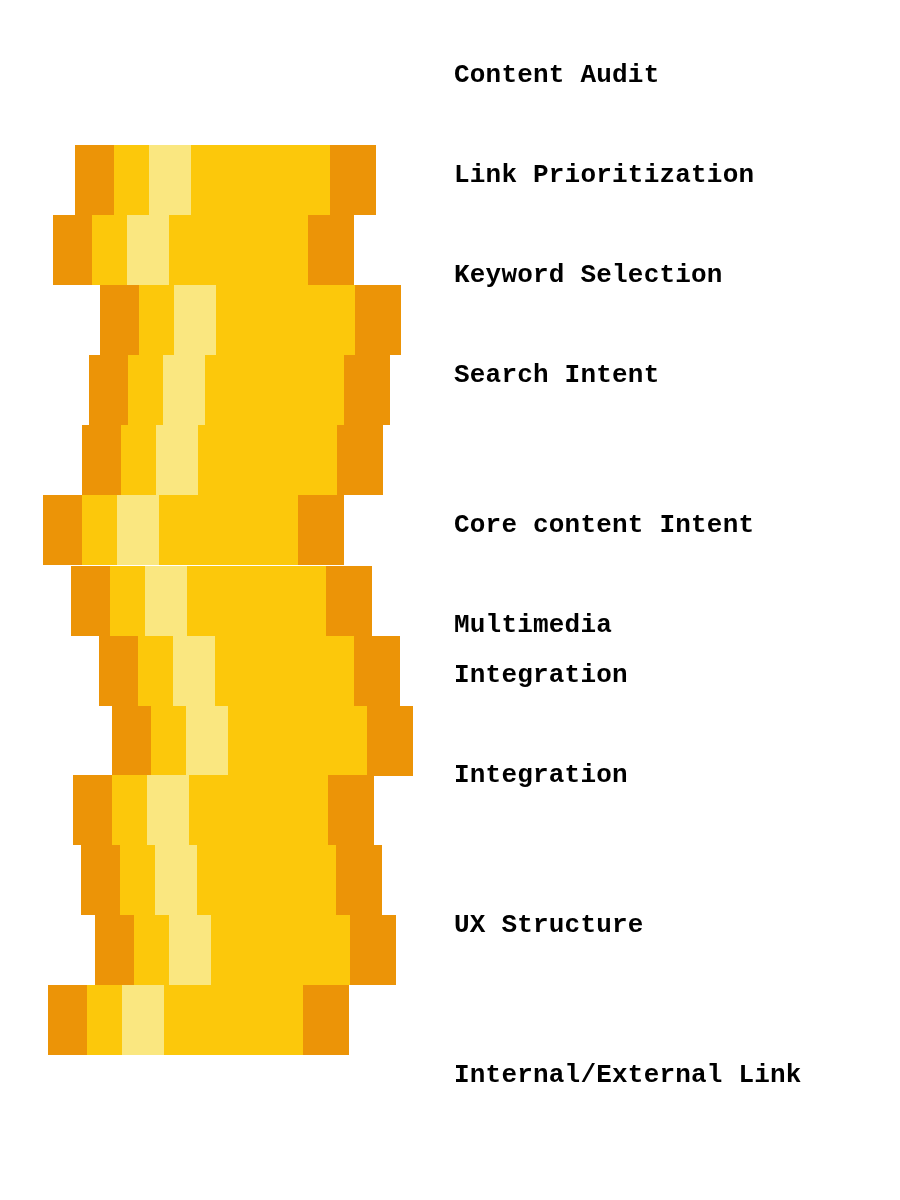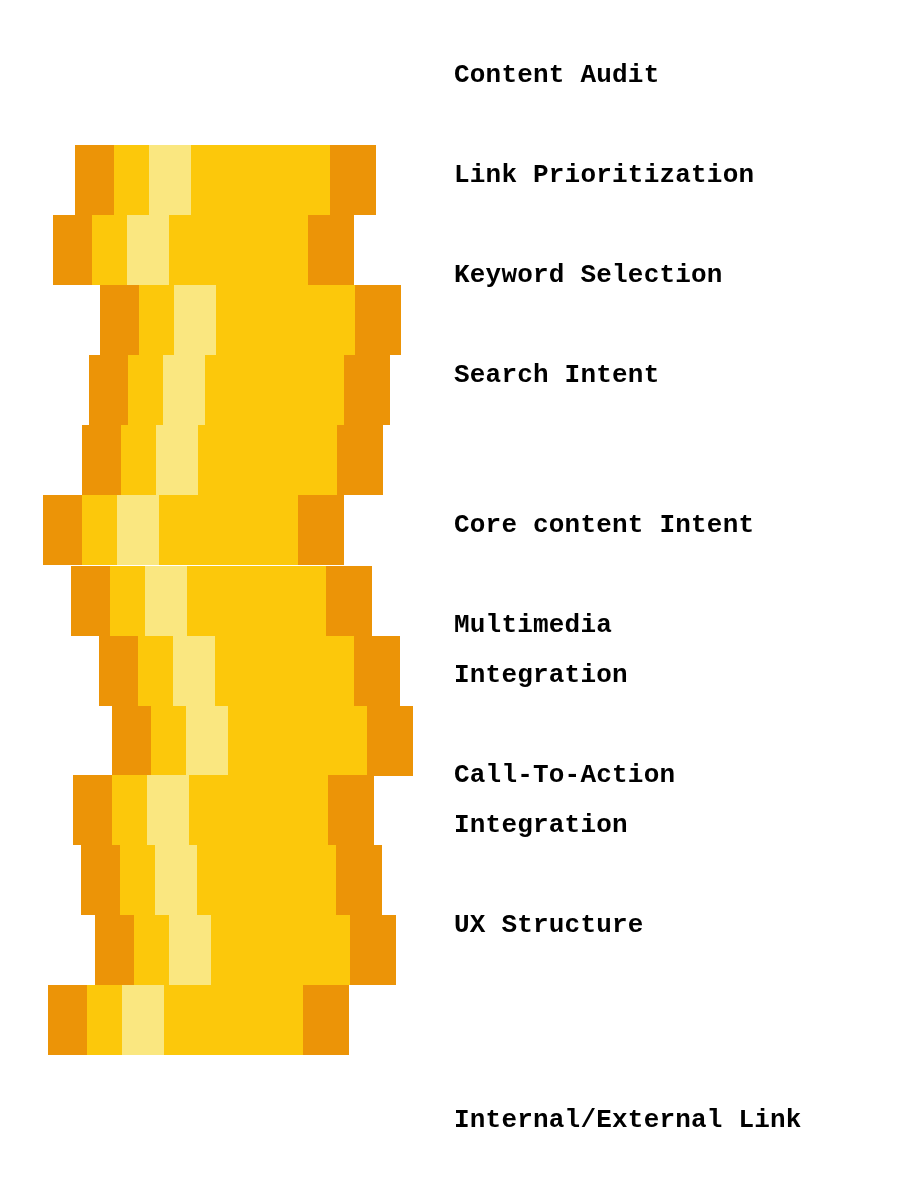--- a/index.html
+++ b/index.html
@@ -168,22 +168,21 @@
       <span class="line">Search Intent</span>
     </div>
     <div class="label" style="top: 500px;">
       <span class="line">Core content Intent</span>
     </div>
     <div class="label" style="top: 600px;">
       <span class="line">Multimedia</span>
       <span class="line">Integration</span>
     </div>
     <div class="label" style="top: 750px;">
-      <span class="line">Call-To-Action</span>
       <span class="line">Integration</span>
     </div>
     <div class="label" style="top: 900px;">
       <span class="line">UX Structure</span>
     </div>
-    <div class="label" style="top: 1050px; margin-top: 45px;">
+    <div class="label" style="top: 1050px;">
       <span class="line">Internal/External Link</span>
     </div>
   </div>
 
 </body></html>

